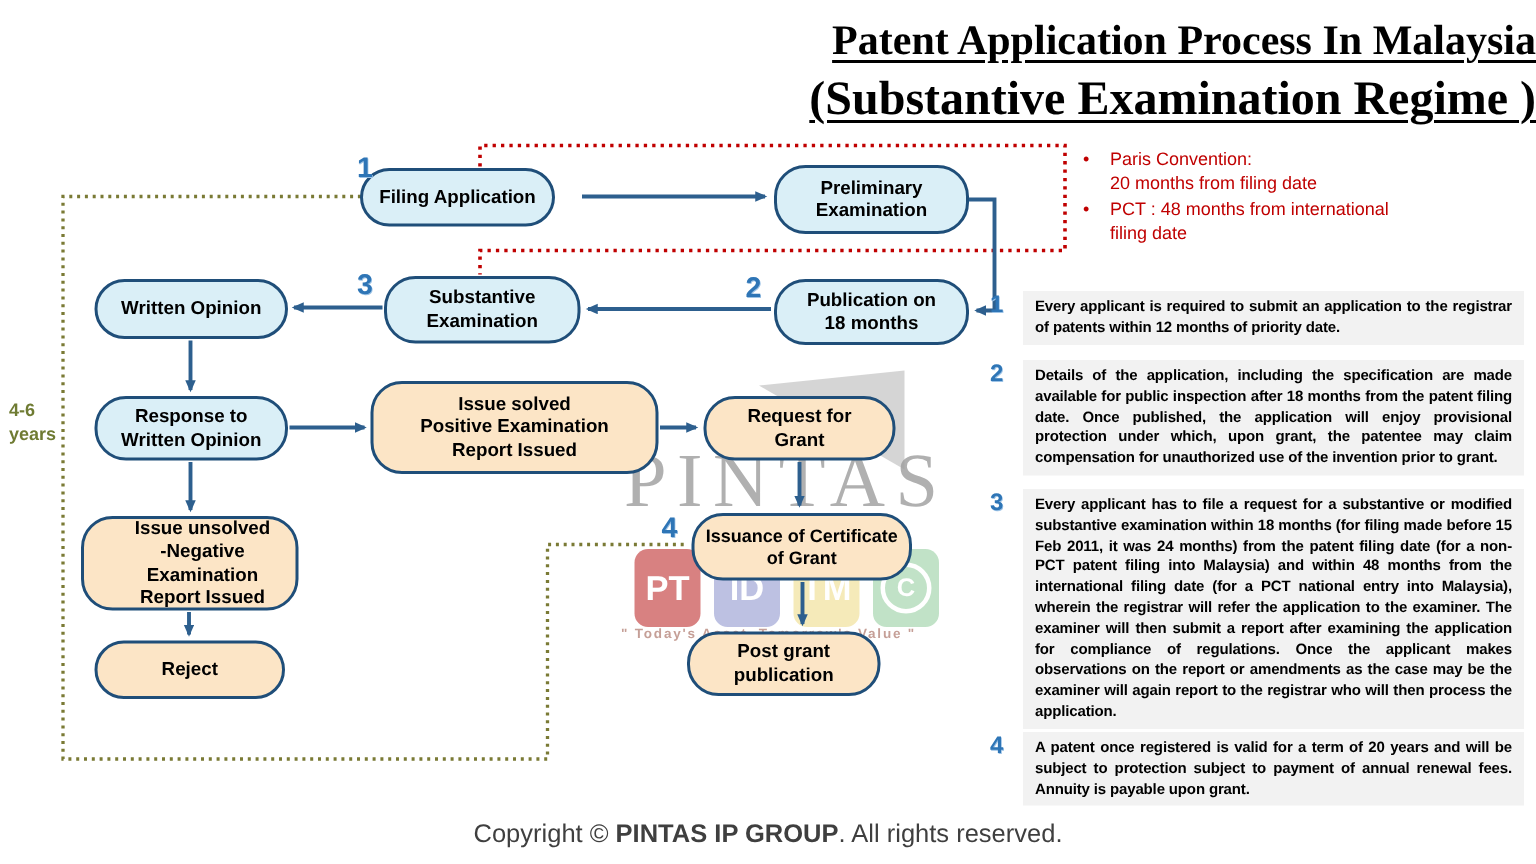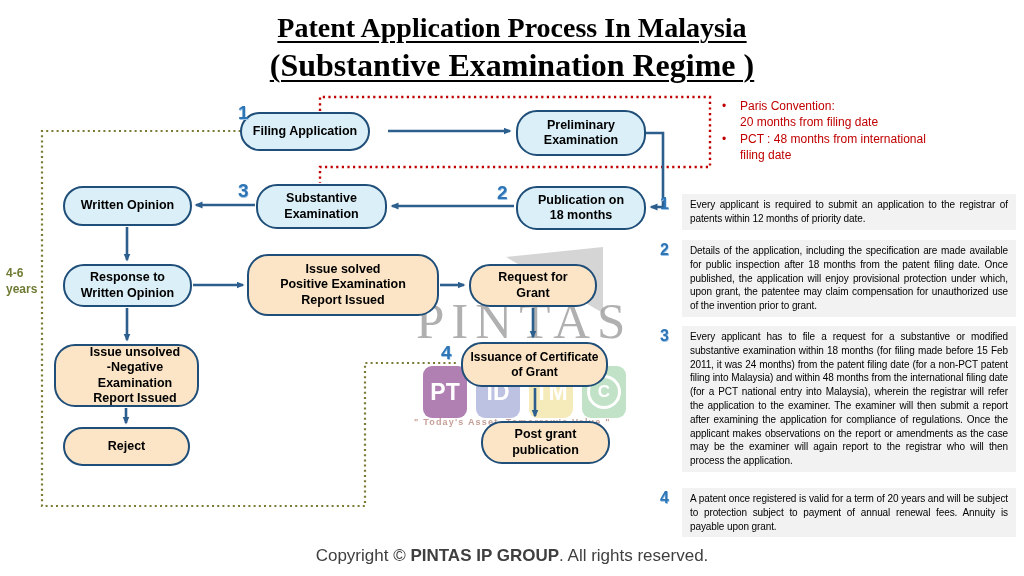--- a/index.html
+++ b/index.html
@@ -1,21 +1,21 @@
 <!DOCTYPE html>
 <html style="--c-box-blue-fill: #daeff7; --c-box-tan-fill: #fce5c6; --c-box-border: #1f4e79; --c-arrow: #2d5f8e; --c-step-number: #2e75b6; --c-red-dotted: #c00000; --c-red-text: #c00000; --c-olive-dotted: #7a7a35; --c-duration-text: #6f7b33; --c-note-bg: #f2f2f2;"><head>
 <meta charset="utf-8">
 <style>
   html,body{margin:0;padding:0;background:#ffffff;}
   .slide{
     position:relative;width:1024px;height:576px;background:#ffffff;overflow:hidden;
     font-family:"Liberation Sans", sans-serif;
   }
   
-  .title-wrap{position:absolute;left:0;top:10px;width:1024px;text-align:center;}
+  .title-wrap{position:absolute;left:0;top:10px;width:1024px;text-align:right;}
   .title-line{
     font-family:"Liberation Serif", serif;font-weight:bold;color:#000;
     display:block;
   }
   .title-line-1{font-size:28px;line-height:1.25;}
   .title-line-2{font-size:32px;line-height:1.25;}
   .title-line span{text-decoration:underline;text-decoration-thickness:2px;text-underline-offset:4px;}
   
   .watermark{position:absolute;left:0;top:0;width:1024px;height:576px;z-index:1;pointer-events:none;}
   .wm-name{
@@ -64,21 +64,21 @@
   .legend-item{display:flex;margin-bottom:1px;}
   .legend-dot{color:var(--c-red-text,#c00000);font-size:12px;width:18px;flex:0 0 18px;line-height:16px;}
   .legend-text{color:var(--c-red-text,#c00000);font-size:12px;line-height:16px;white-space:pre-line;}
   
   .note{position:absolute;left:660px;width:356px;z-index:4;display:flex;align-items:flex-start;}
   .note-num{
     flex:0 0 22px;color:var(--c-step-number,#2e75b6);font-weight:bold;font-size:16px;
     text-shadow:0.5px 0.5px 0 #9dc3e6;padding-top:1px;
   }
   .note-text{
-    flex:1;background:var(--c-note-bg,#f2f2f2);color:#000;font-weight:normal;font-size:10px;
+    flex:1;background:var(--c-note-bg,#f2f2f2);color:#000;font-weight:bold;font-size:10px;
     line-height:1.38;text-align:justify;padding:4px 8px;letter-spacing:-0.1px;
   }
   
   .footer{
     position:absolute;left:0;top:546px;width:1024px;text-align:center;z-index:4;
     font-size:17px;color:#3f3f3f;
   }
   .footer b{font-weight:bold;}
 </style>
 </head>
@@ -90,21 +90,21 @@
     <div class="title-line title-line-1"><span>Patent Application Process In Malaysia</span></div>
     <div class="title-line title-line-2"><span>(Substantive Examination Regime )</span></div>
   </div>
 
   <div class="watermark">
     <svg width="1024" height="576" style="position:absolute;left:0;top:0">
       <polygon points="506,257 603,247 603,313" fill="#b3b3b3" opacity="0.55"></polygon>
     </svg>
     <div class="wm-name">PINTAS</div>
     <div class="wm-badges">
-      <div class="wm-badge" style="background:#701a75;">PT</div>
+      <div class="wm-badge" style="background:#b91c1c;">PT</div>
       <div class="wm-badge" style="background:#8890cc;">ID</div>
       <div class="wm-badge" style="background:#eeda80;">TM</div>
       <div class="wm-badge" style="background:#8fcc9a;">
         <span class="wm-badge-c-ring">C</span>
       </div>
     </div>
     <div class="wm-tagline">" Today's Asset, Tomorrow's Value "</div>
   </div>
 
   <svg class="connectors" width="1024" height="576">
@@ -145,21 +145,21 @@
 Positive Examination
 Report Issued</div>
   <div class="node tan" style="left:469px;top:264px;width:128px;height:43px;">Request for
 Grant</div>
   <div class="node tan" style="left:54px;top:344px;width:145px;height:63px;padding-left:21px;">Issue unsolved
 -Negative Examination
 Report Issued</div>
   <div class="node tan" style="left:63px;top:427px;width:127px;height:39px;">Reject</div>
   <div class="node tan" style="left:461px;top:342px;width:147px;height:45px;font-size:12px;">Issuance of Certificate
 of Grant</div>
-  <div class="node tan" style="left:481px;top:421px;width:129px;height:43px;">Post grant
+  <div class="node tan" style="left:458px;top:421px;width:129px;height:43px;">Post grant
 publication</div>
 
   <div class="step" style="left:238px;top:102px;">1</div>
   <div class="step" style="left:497px;top:182px;">2</div>
   <div class="step" style="left:238px;top:180px;">3</div>
   <div class="step" style="left:441px;top:342px;">4</div>
 
   <div class="duration">4-6
 years</div>
 

